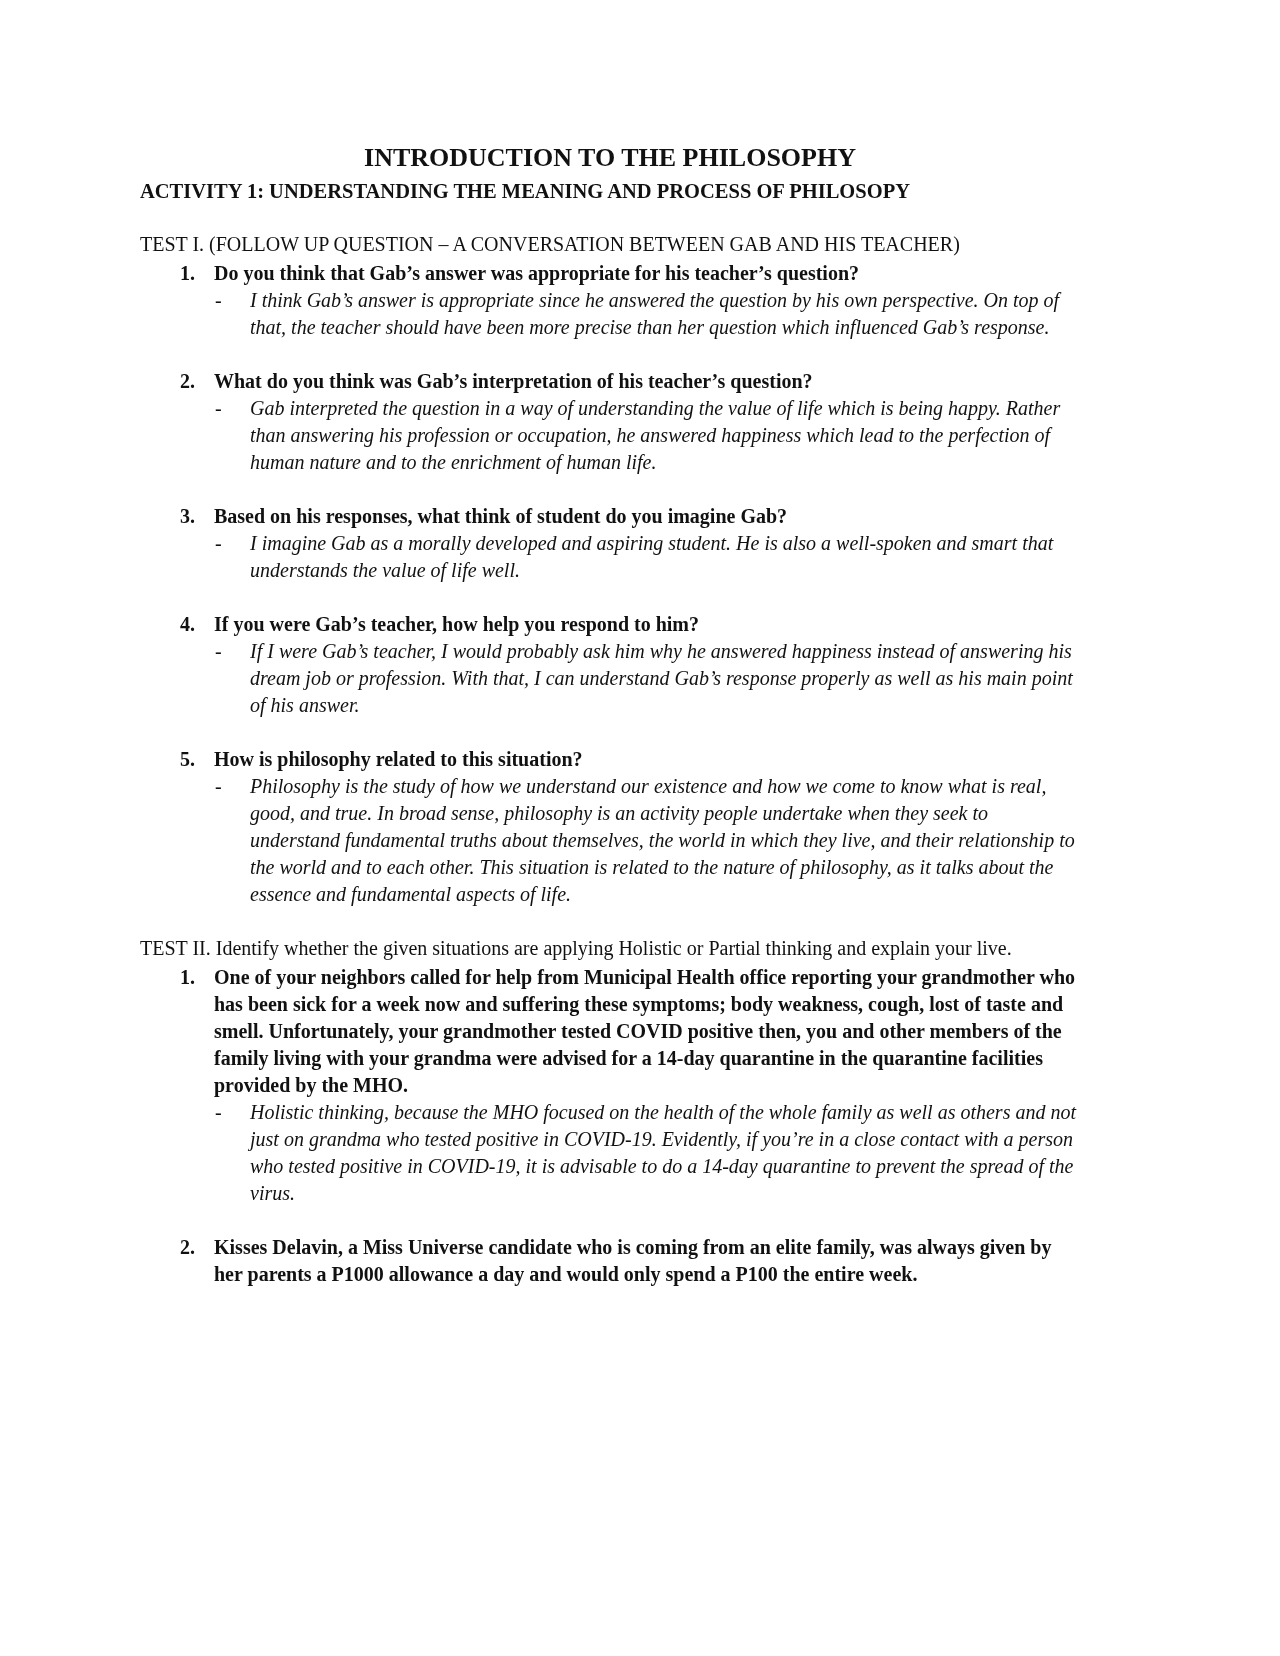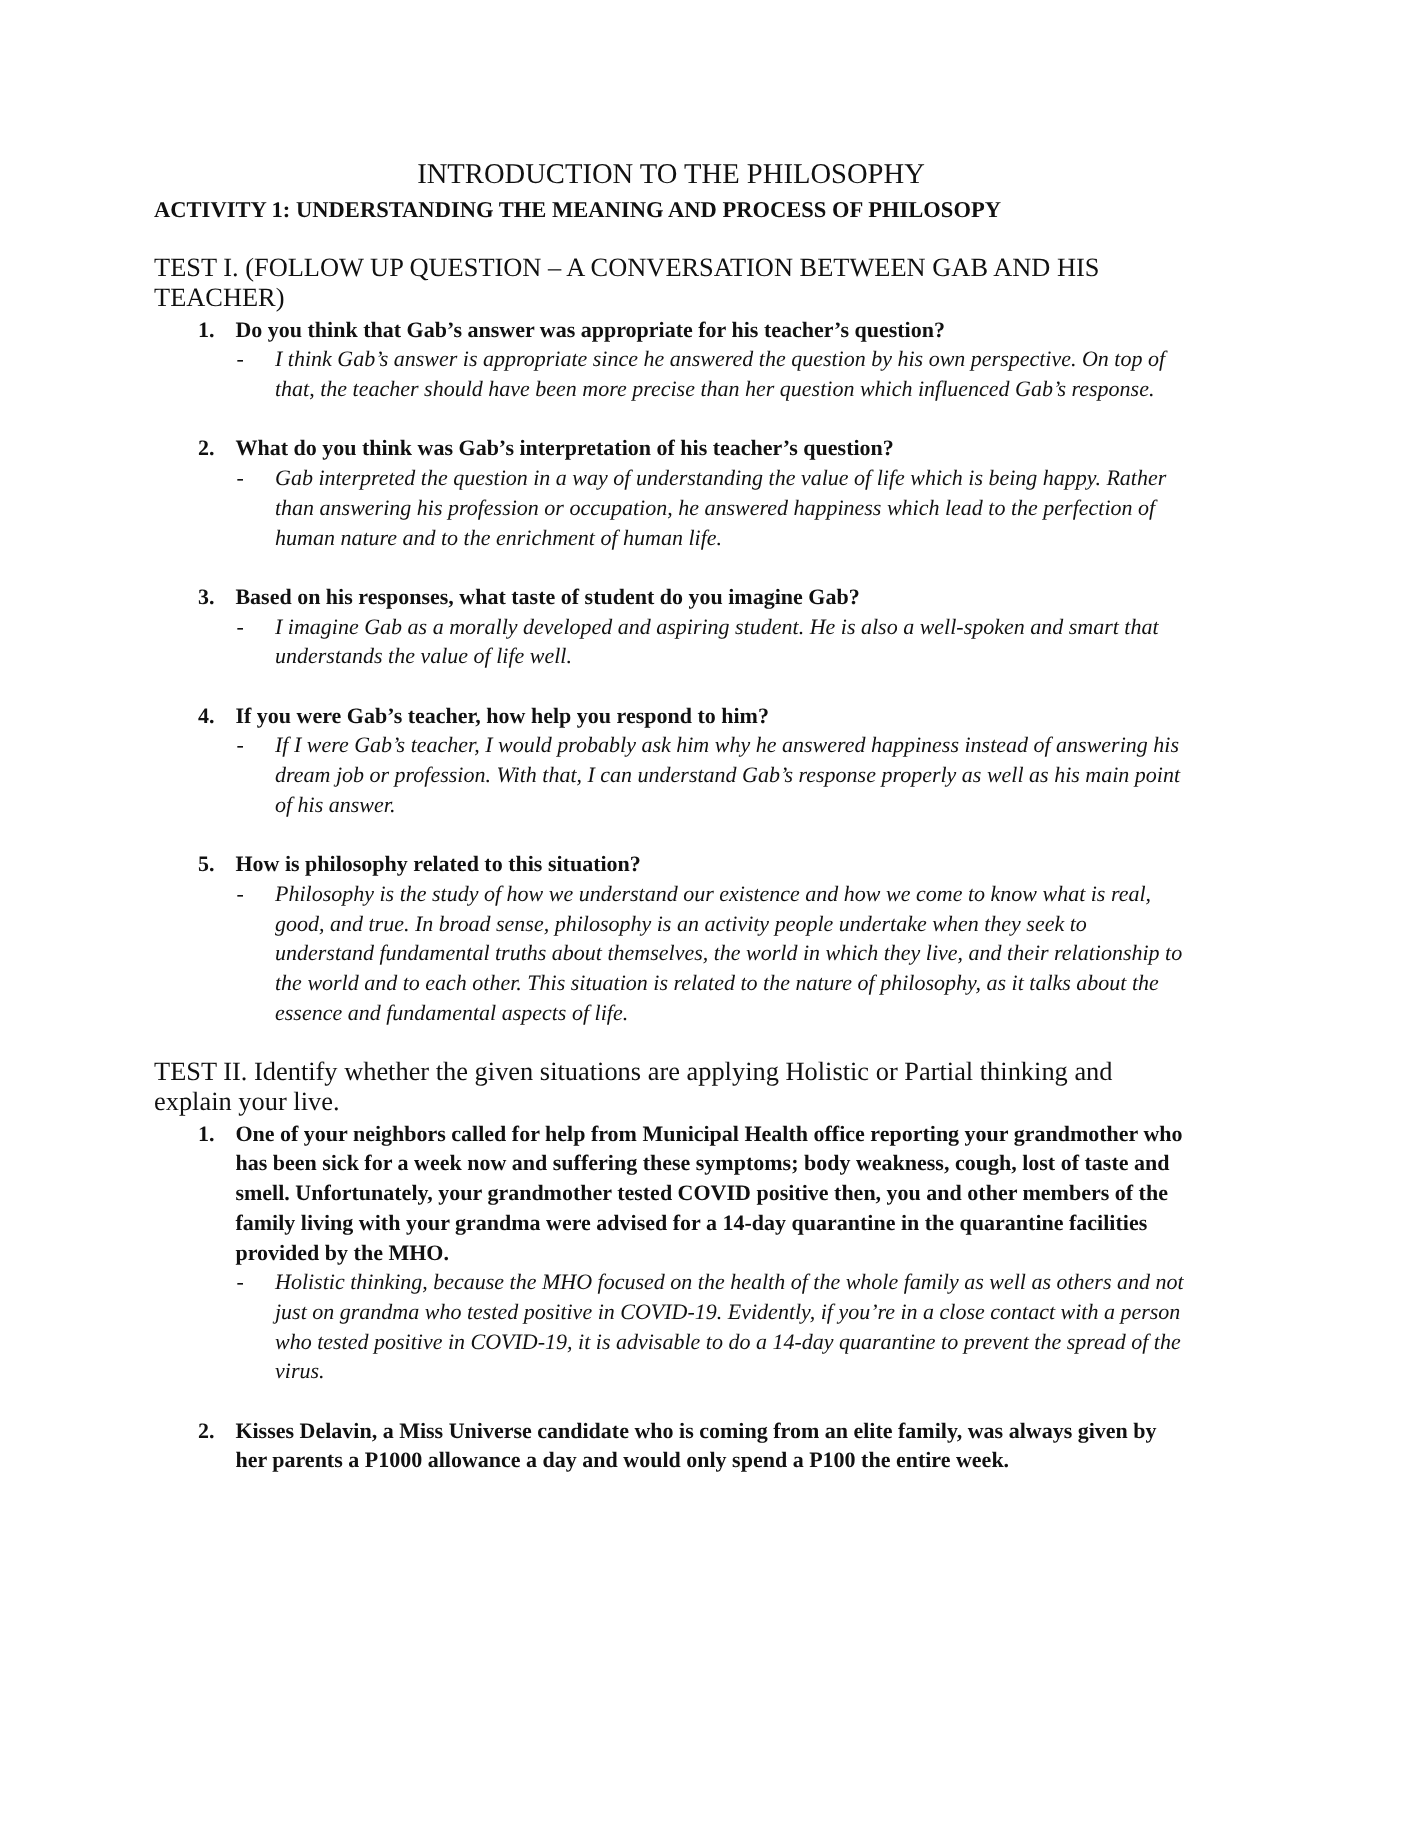--- a/index.html
+++ b/index.html
@@ -10,33 +10,33 @@
     margin: 0 auto;
     background: #ffffff;
     color: #111111;
     font-family: "Liberation Serif", "DejaVu Serif", serif;
     font-size: 20px;
     line-height: 27px;
     padding: 143px 200px 80px 140px;
   }
   .doc-title {
     text-align: center;
-    font-weight: normal;
+    font-weight: bold;
     font-size: 26px;
     line-height: 30px;
     margin-bottom: 5px;
   }
   .doc-subtitle {
     font-weight: bold;
     font-size: 20.5px;
     line-height: 27px;
     margin-bottom: 26px;
   }
   .test-heading {
-    font-size: 24px;
+    font-size: 20px;
     line-height: 27px;
     margin-bottom: 2px;
   }
   .section { margin-bottom: 0; }
   .item { margin-bottom: 27px; }
   .q-row { display: flex; }
   .q-num {
     display: inline-block;
     margin-left: 40px;
     width: 34px;
@@ -90,21 +90,21 @@
       </div>
       <div class="a-row">
         <span class="a-dash">-</span>
         <div class="a-text">Gab interpreted the question in a way of understanding the value of life which is being happy. Rather than answering his profession or occupation, he answered happiness which lead to the perfection of human nature and to the enrichment of human life.</div>
       </div>
     </div>
 
     <div class="item">
       <div class="q-row">
         <span class="q-num">3.</span>
-        <div class="q-text">Based on his responses, what taste of student do you imagine Gab?</div>
+        <div class="q-text">Based on his responses, what think of student do you imagine Gab?</div>
       </div>
       <div class="a-row">
         <span class="a-dash">-</span>
         <div class="a-text">I imagine Gab as a morally developed and aspiring student. He is also a well-spoken and smart that understands the value of life well.</div>
       </div>
     </div>
 
     <div class="item">
       <div class="q-row">
         <span class="q-num">4.</span>

